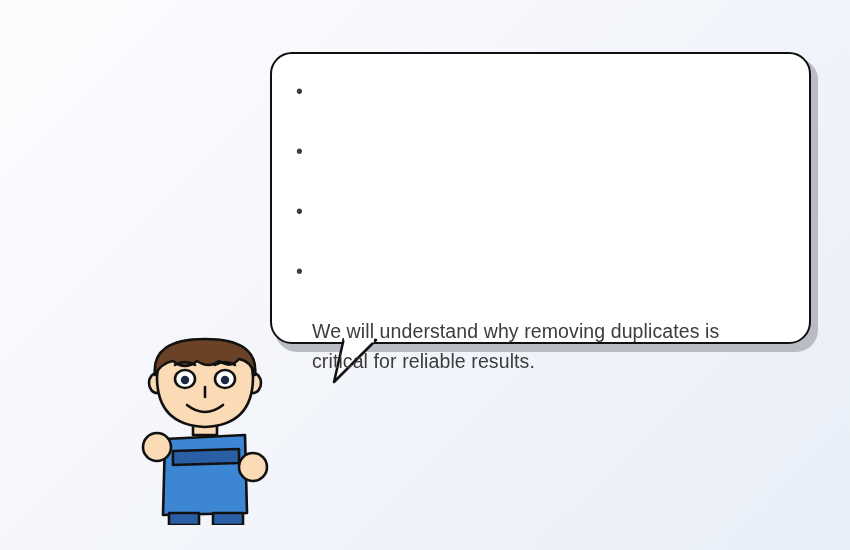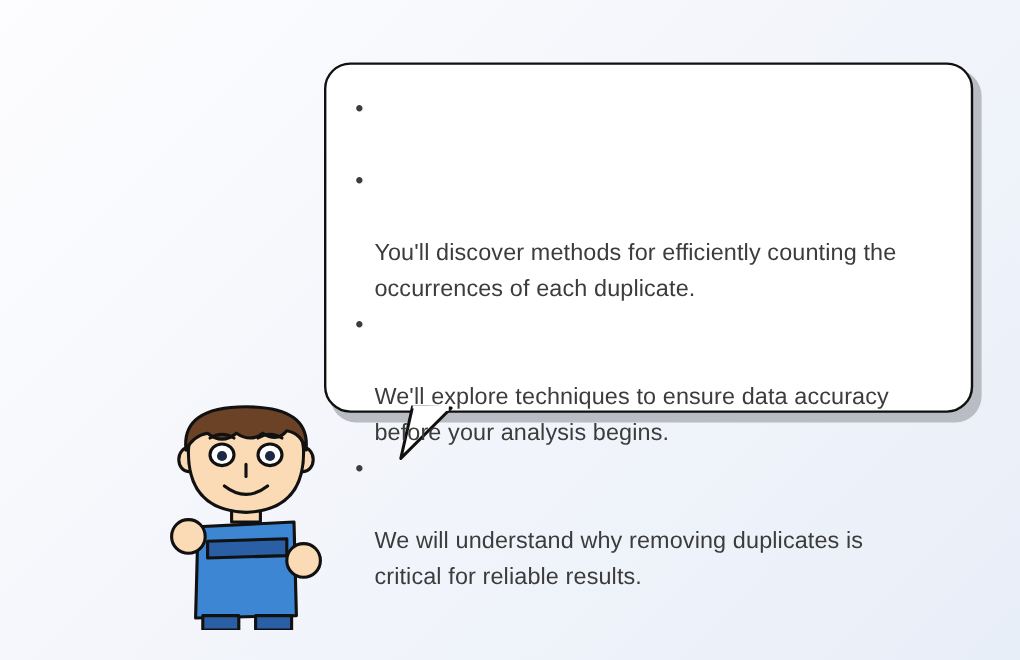--- a/index.html
+++ b/index.html
@@ -105,27 +105,23 @@
       <path d="M14 0 L46 2 L4 44 Z" fill="#ffffff" stroke="#101010" stroke-width="2.5" stroke-linejoin="round"></path>
       <path d="M14 0 L44 2" stroke="#ffffff" stroke-width="5"></path>
     </svg>
 
     <ul id="bullet-list">
       <li>
         <span class="dot">•</span>
       </li>
       <li>
         <span class="dot">•</span>
-        <span>You'll discover methods for efficiently counting the
-occurrences of each duplicate.</span>
       </li>
       <li>
         <span class="dot">•</span>
-        <span>We'll explore techniques to ensure data accuracy
-before your analysis begins.</span>
       </li>
       <li>
         <span class="dot">•</span>
         <span>We will understand why removing duplicates is
 critical for reliable results.</span>
       </li>
     </ul>
   </div>
 
   <svg id="character" viewBox="0 0 140 190">

